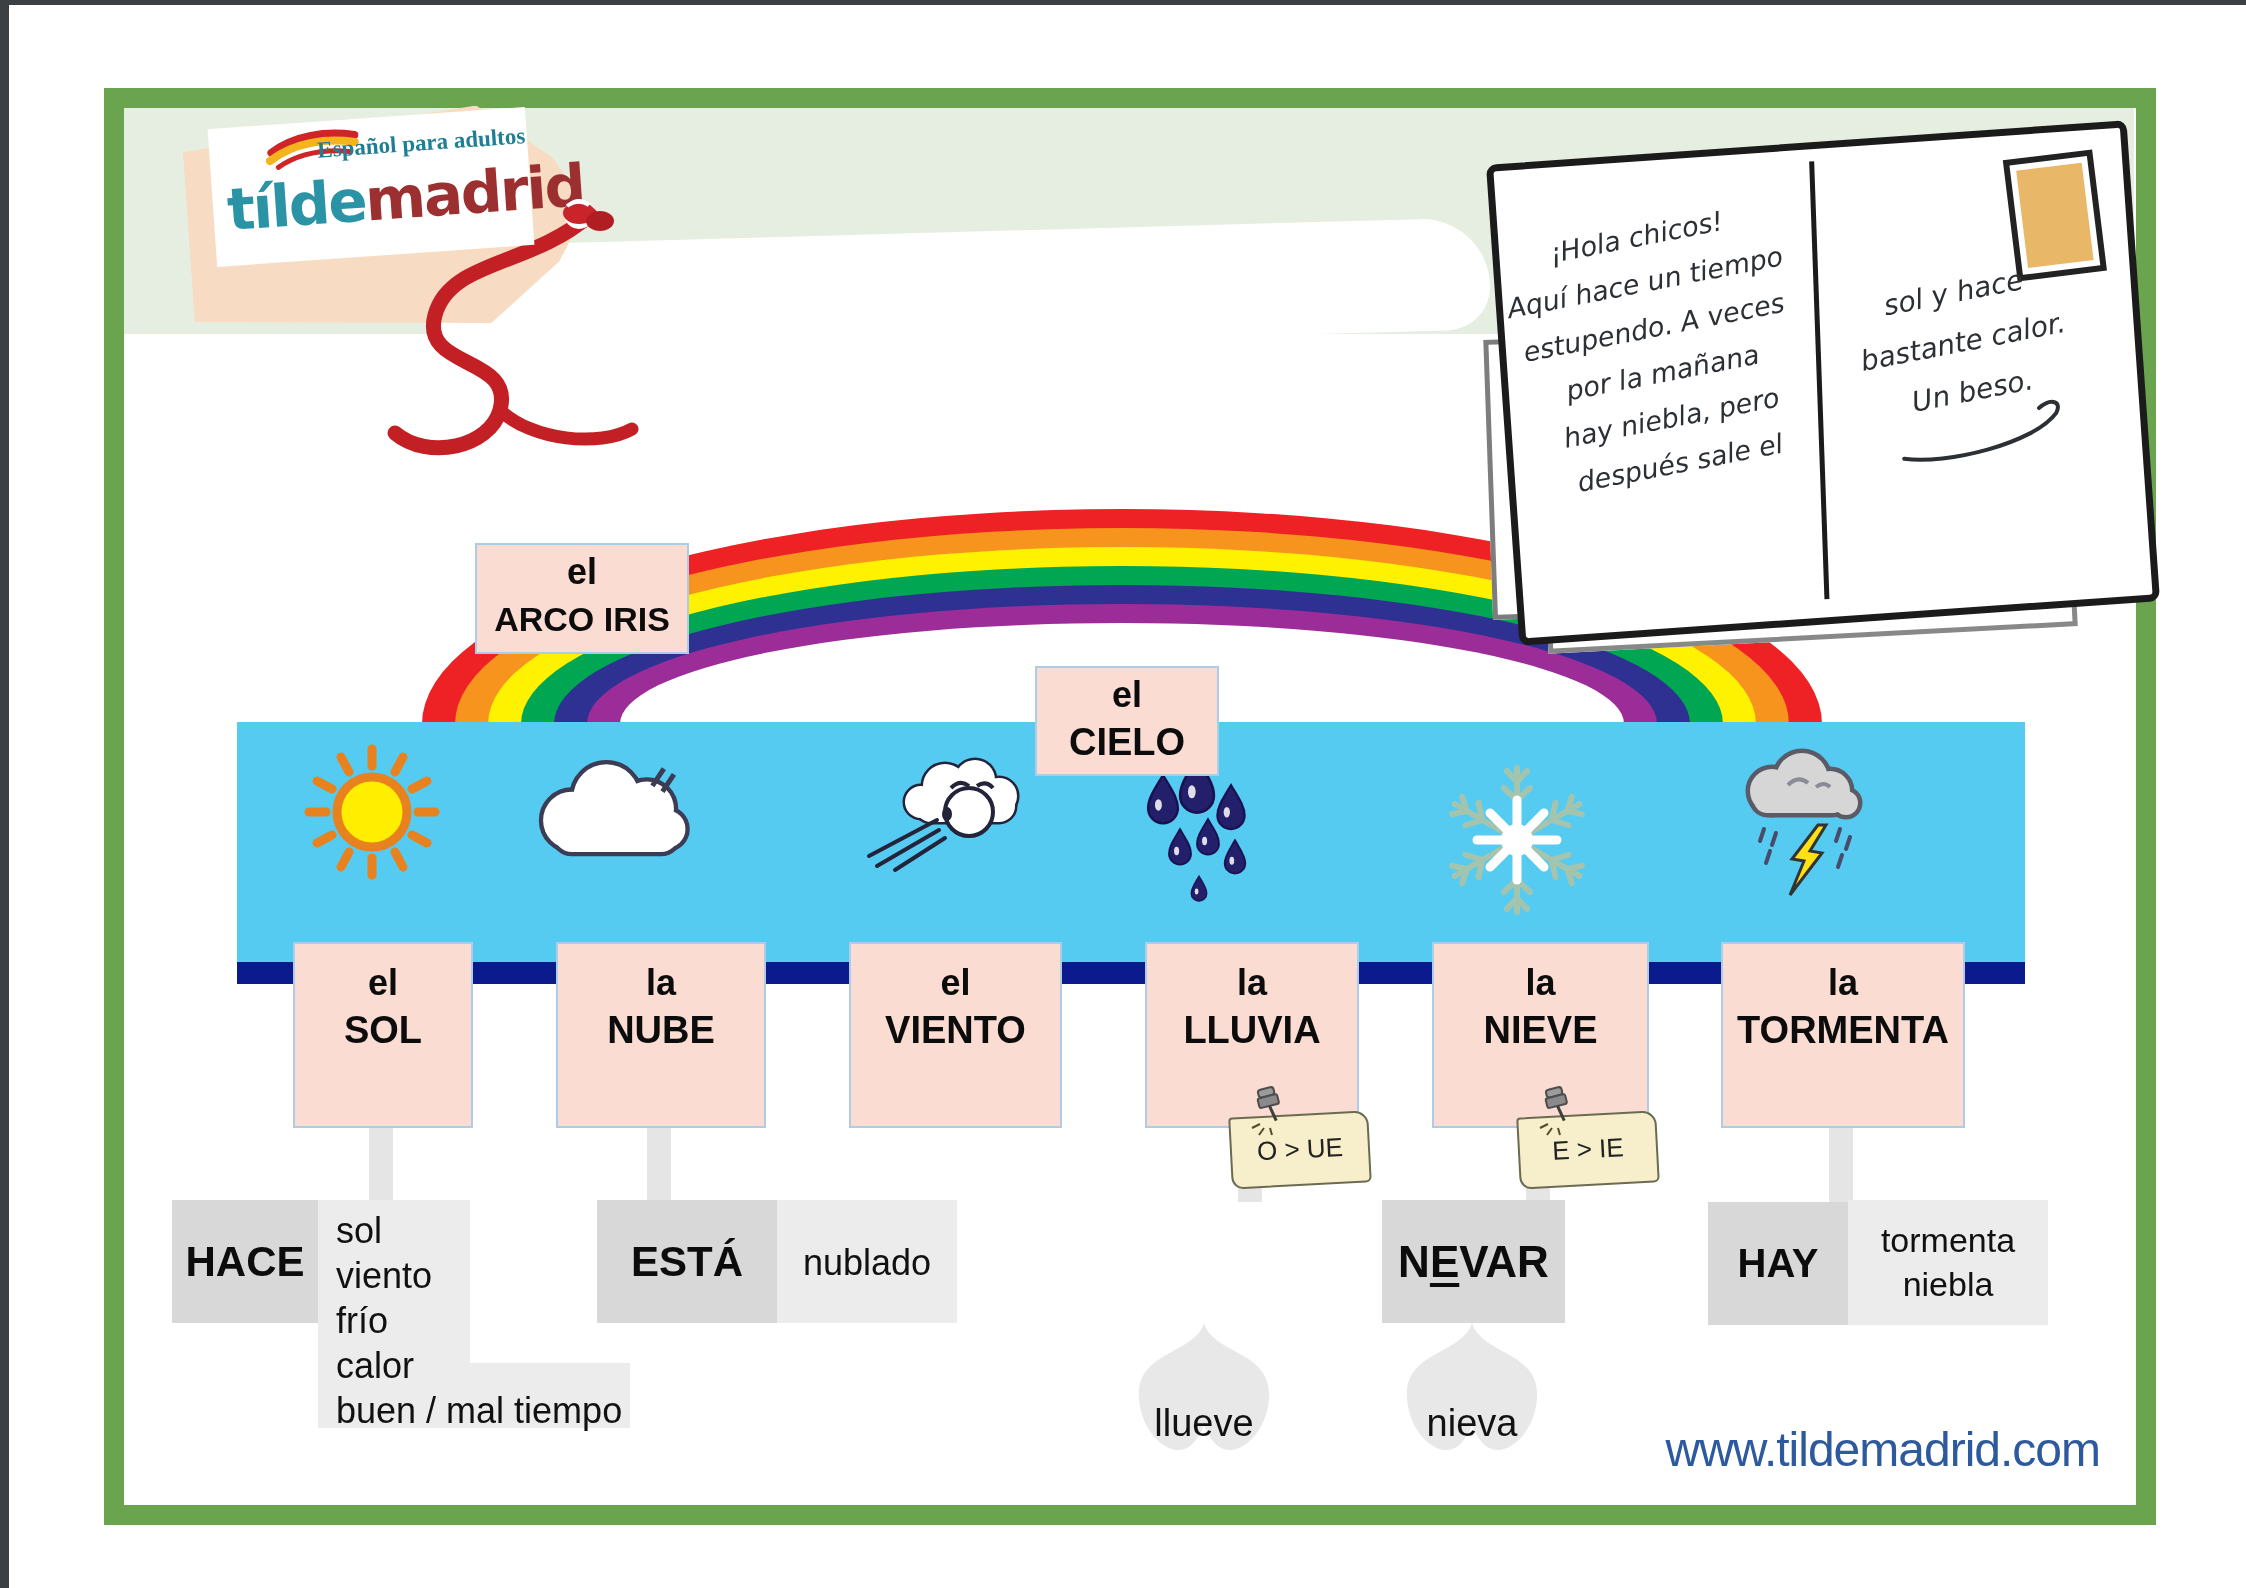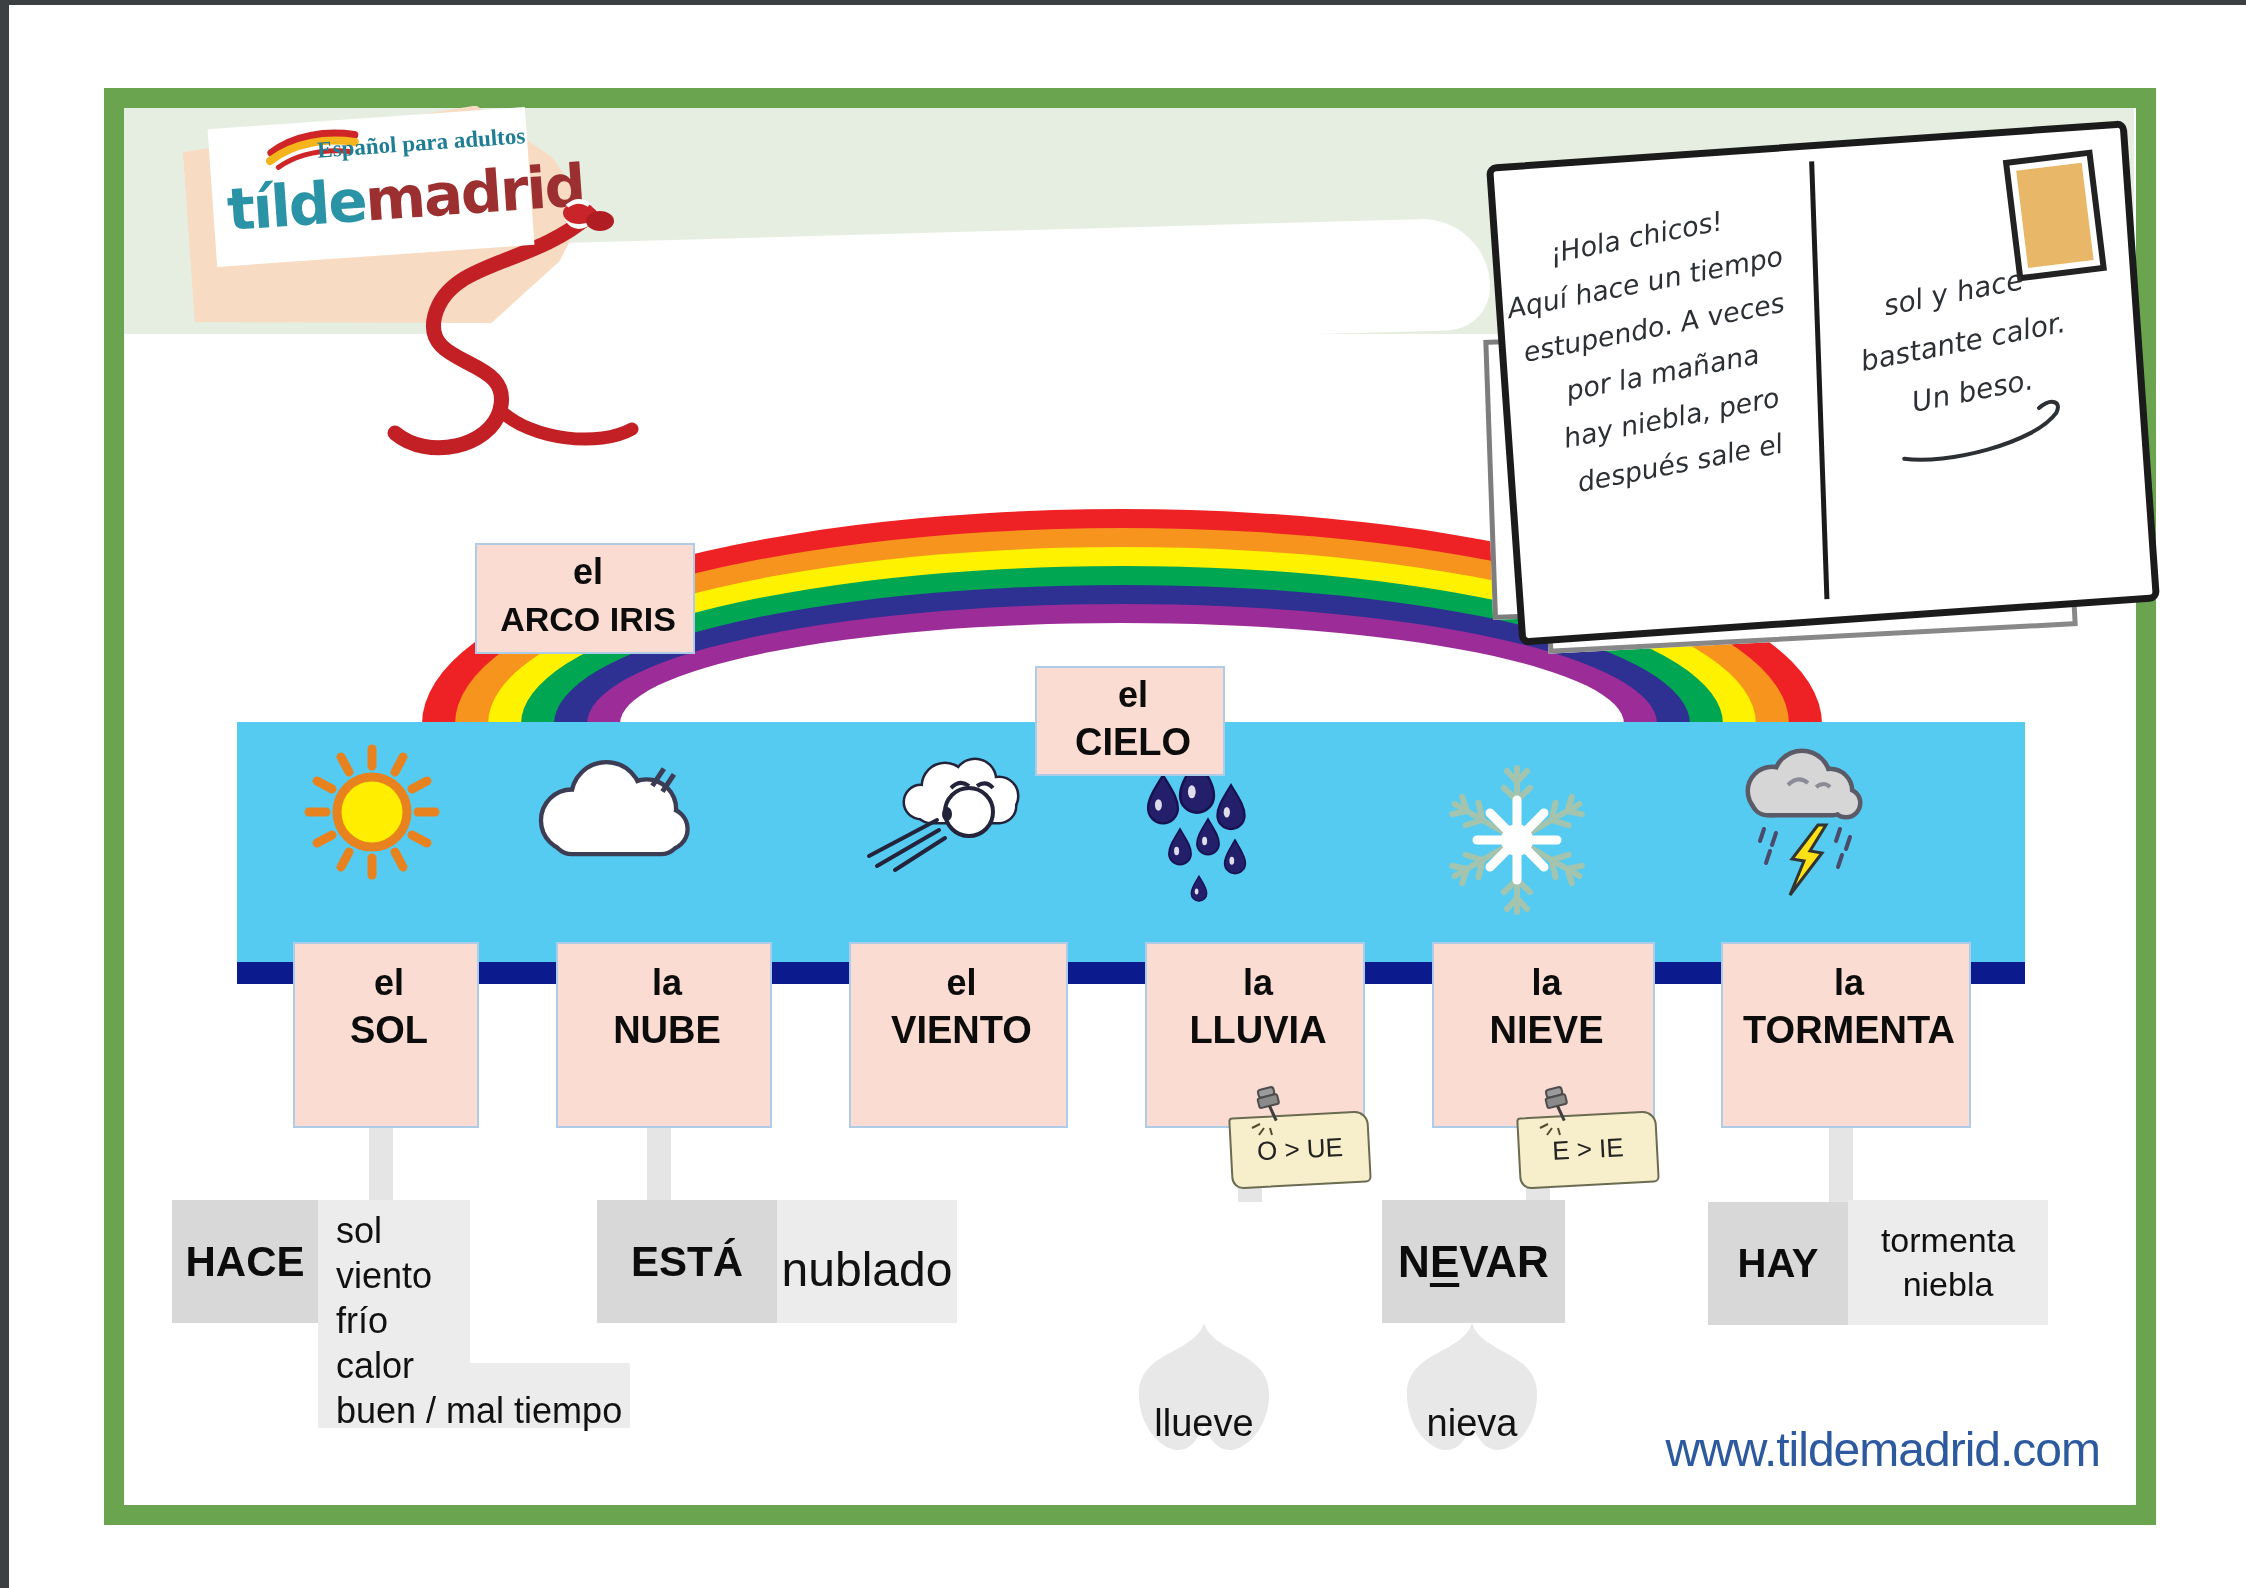--- a/index.html
+++ b/index.html
@@ -31,36 +31,36 @@
   .postcard{left:1502px;top:142px;width:628px;height:468px;background:#fff;border:7px solid #1b1b1b;
             border-radius:10px;transform:rotate(-4deg);z-index:6;}
   .pc-divider{position:absolute;left:308px;top:12px;width:5px;height:438px;background:#1b1b1b;transform:rotate(2deg);}
   .pc-stamp{position:absolute;right:26px;top:22px;width:78px;height:110px;border:6px solid #222;background:#fff;
             transform:rotate(-3deg);}
   .pc-stamp .inner{position:absolute;left:6px;top:6px;right:6px;bottom:6px;background:#e9b768;}
   .pc-text{position:absolute;font-family:"DejaVu Sans",sans-serif;font-style:italic;color:#2c3034;
            text-align:center;transform:rotate(-7deg);}
   .pc-left{left:6px;top:52px;width:292px;font-size:27px;line-height:46px;}
   .pc-right{left:330px;top:128px;width:260px;font-size:28px;line-height:50px;}
-  .pinkbox{background:#fadcd2;border:2px solid #aecbe8;text-align:center;font-weight:bold;color:#0c0c0c;z-index:5;padding-left:6px;}
+  .pinkbox{background:#fadcd2;border:2px solid #aecbe8;text-align:center;font-weight:bold;color:#0c0c0c;z-index:5;}
   .pinkbox .art{font-size:36px;line-height:46px;}
   .pinkbox .noun{font-size:38px;line-height:48px;}
   .sky-band{left:237px;top:722px;width:1788px;height:248px;background:#55cbf2;z-index:3;}
   .navy-bar{left:237px;top:962px;width:1788px;height:22px;background:#0b1b8e;z-index:3;}
   .icon{z-index:4;}
   .connector{background:#e5e5e5;width:24px;z-index:2;}
   .note{background:#f7eecb;border:2px solid #6b6b52;border-radius:4px 14px 6px 12px;z-index:6;
         text-align:center;font-size:26px;color:#222;line-height:66px;transform:rotate(-3deg);}
   .pin{z-index:7;}
   .verbbox{background:#d8d8d8;text-align:center;z-index:3;font-weight:bold;color:#0c0c0c;
            display:flex;align-items:center;justify-content:center;}
   .compbox{background:#ececec;z-index:3;}
   .u{text-decoration:underline;text-underline-offset:6px;}
   .list-text{z-index:4;font-size:36px;line-height:45px;color:#111;}
-  .comp-text{z-index:4;font-size:48px;color:#111;text-align:center;}
+  .comp-text{z-index:4;font-size:36px;color:#111;text-align:center;}
   .heart{z-index:3;}
   .conj{z-index:4;font-size:38px;color:#111;text-align:center;margin-top:7px;}
   .url{left:1500px;top:1422px;width:600px;text-align:right;z-index:4;font-weight:normal;
        font-size:48px;color:#2d5a9e;letter-spacing:-1px;}
 </style>
 </head>
 <body>
 
 <div class="page">
   <div class="abs edge-top"></div>

